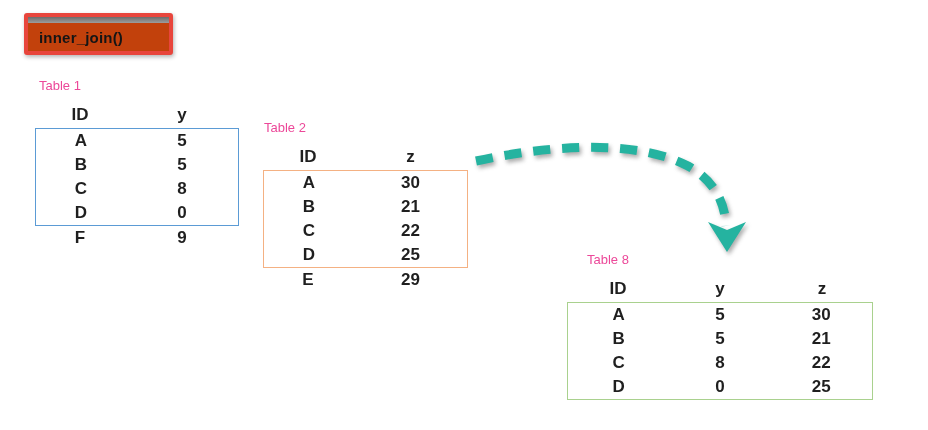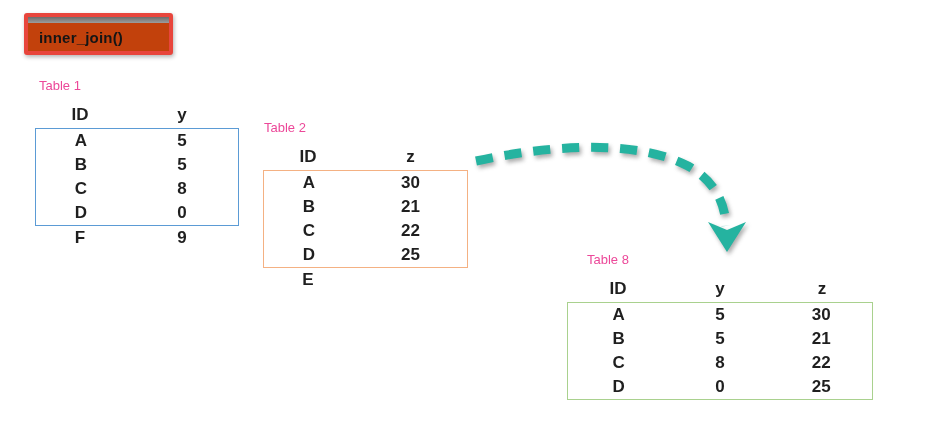--- a/index.html
+++ b/index.html
@@ -159,20 +159,21 @@
           </div>
           <div class="tbl-row cols-2">
             <span class="tbl-cell">D</span>
             <span class="tbl-cell">25</span>
           </div>
         </div>
     </div>
     <div>
         <div class="tbl-row cols-2">
           <span class="tbl-cell">E</span>
+          <span class="tbl-cell">29</span>
         </div>
       </div>
   </section>
 
   <section class="tbl tbl-t3">
     <div class="tbl-label">Table 8</div>
     <div class="tbl-header cols-3">
         <span class="tbl-cell">ID</span>
         <span class="tbl-cell">y</span>
         <span class="tbl-cell">z</span>

